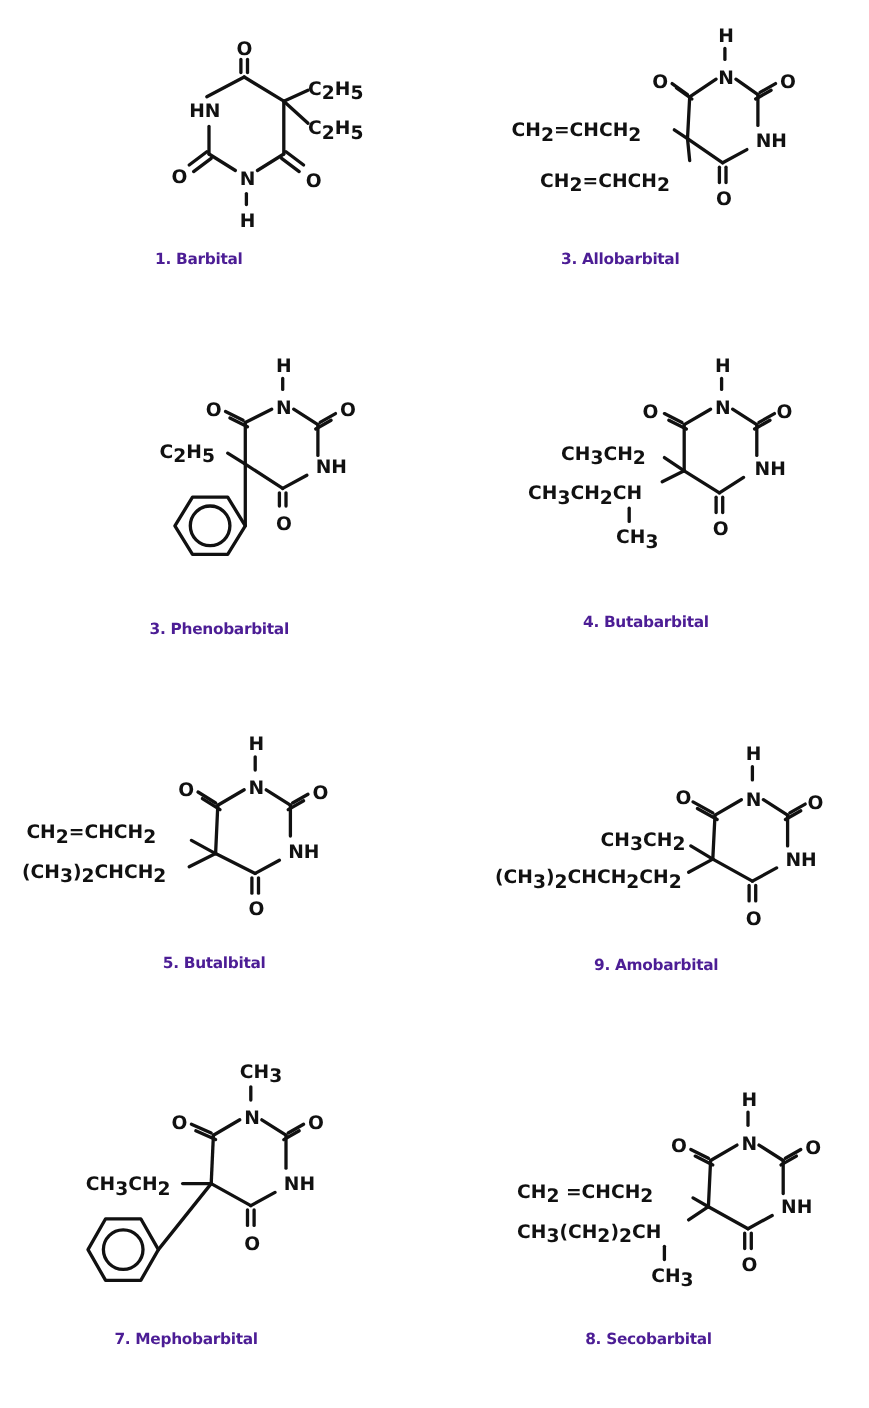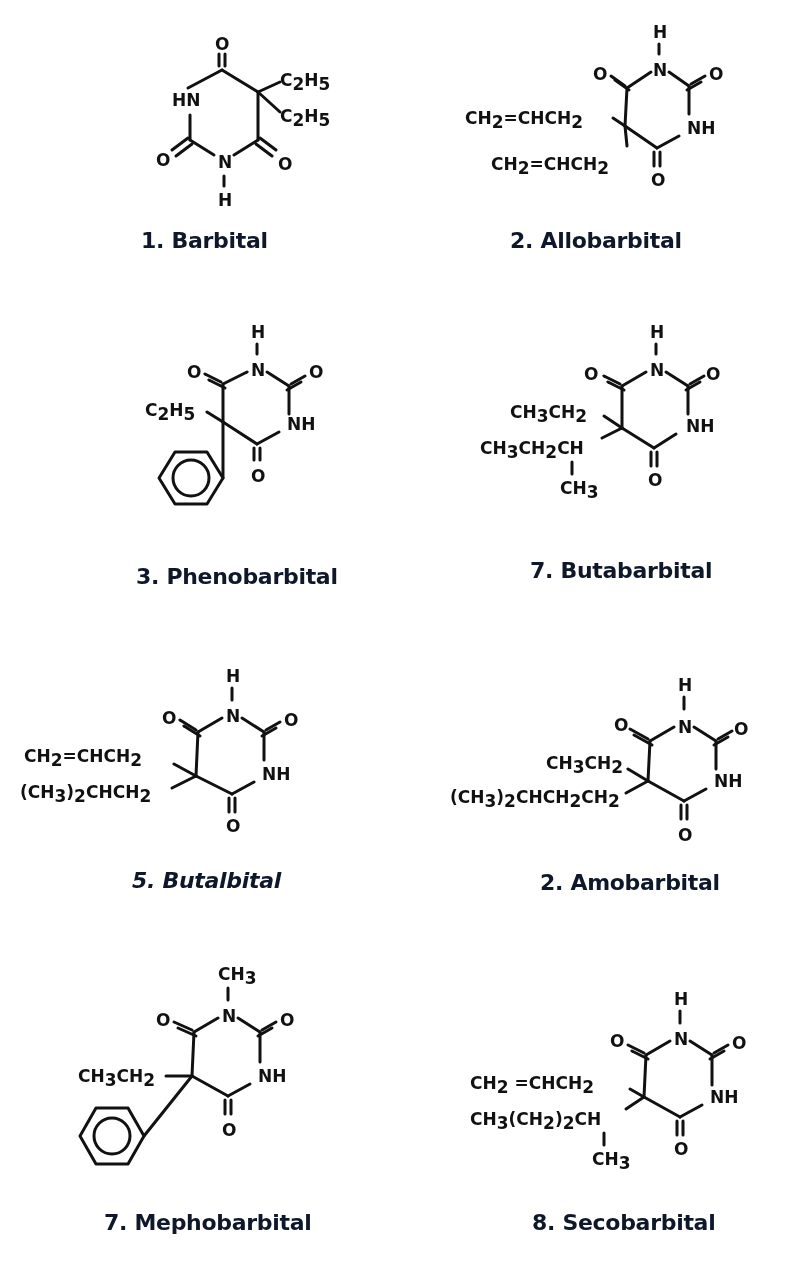--- a/index.html
+++ b/index.html
@@ -1,21 +1,21 @@
 <!DOCTYPE html>
 <html><head>
   <meta charset="utf-8">
   <style>
     html, body { margin: 0; padding: 0; background: #ffffff; }
     body { width: 790px; height: 1280px; position: relative; overflow: hidden; font-family: "DejaVu Sans", sans-serif; color: #111; }
     .panel { position: absolute; }
     .panel svg { position: absolute; left: 0; top: 0; overflow: visible; }
     .panel svg line, .panel svg polyline, .panel svg polygon, .panel svg circle { stroke: #111; stroke-width: 3; fill: none; stroke-linecap: round; stroke-linejoin: round; }
     .panel svg text { font-family: "DejaVu Sans", sans-serif; font-weight: bold; font-size: 17px; fill: #111; }
-    .caption { position: absolute; font-family: "DejaVu Sans", sans-serif; font-weight: bold; font-size: 22px; white-space: nowrap; color: #0f172a; letter-spacing: -0.3px; }
+    .caption { position: absolute; font-family: "DejaVu Sans", sans-serif; font-weight: bold; font-size: 14px; white-space: nowrap; color: #4c1d95; letter-spacing: -0.3px; }
   </style>
 </head>
 <body>
 
 <div class="panel" style="left:120px; top:10px; width:220px; height:200px;">
   <svg width="220" height="200">
 
     <line x1="68" y1="78" x2="102" y2="60"></line>
     <line x1="102" y1="60" x2="138" y2="82"></line>
     <line x1="138" y1="82" x2="138" y2="130"></line>
@@ -72,21 +72,21 @@
       <line x1="195" y1="142" x2="195" y2="156"></line>
     <text x="186" y="176">O</text>
     <text x="222" y="124">NH</text>
 
     <line x1="160" y1="116" x2="148" y2="108"></line>
     <line x1="160" y1="116" x2="162" y2="136"></line>
     <text x="0" y="114">CH<tspan class="sm" dy="4">2</tspan><tspan dy="-4">=CHCH</tspan><tspan class="sm" dy="4">2</tspan></text>
     <text x="26" y="160">CH<tspan class="sm" dy="4">2</tspan><tspan dy="-4">=CHCH</tspan><tspan class="sm" dy="4">2</tspan></text>
   </svg>
 </div>
-<div class="caption" style="left:510px; top:228px;">2. Allobarbital</div>
+<div class="caption" style="left:510px; top:228px;">3. Allobarbital</div>
 
 <div class="panel" style="left:125px; top:310px; width:240px; height:220px;">
   <svg width="240" height="220">
     <text x="126" y="28">H</text>
     <line x1="132" y1="34" x2="132" y2="44"></line>
     <text x="126" y="66">N</text>
     <line x1="122" y1="62" x2="98" y2="74"></line>
     <line x1="142" y1="62" x2="164" y2="76"></line>
     <line x1="164" y1="76" x2="164" y2="104"></line>
     <line x1="154" y1="122" x2="132" y2="134"></line>
@@ -139,21 +139,21 @@
     <text x="206" y="122">NH</text>
 
     <line x1="142" y1="118" x2="124" y2="106"></line>
     <line x1="142" y1="118" x2="122" y2="128"></line>
     <text x="30" y="108">CH<tspan class="sm" dy="4">3</tspan><tspan dy="-4">CH</tspan><tspan class="sm" dy="4">2</tspan></text>
     <text x="0" y="144">CH<tspan class="sm" dy="4">3</tspan><tspan dy="-4">CH</tspan><tspan class="sm" dy="4">2</tspan><tspan dy="-4">CH</tspan></text>
     <line x1="92" y1="152" x2="92" y2="164"></line>
     <text x="80" y="184">CH<tspan class="sm" dy="4">3</tspan></text>
   </svg>
 </div>
-<div class="caption" style="left:530px; top:558px;">7. Butabarbital</div>
+<div class="caption" style="left:530px; top:558px;">4. Butabarbital</div>
 
 <div class="panel" style="left:20px; top:660px; width:300px; height:200px;">
   <svg width="300" height="200">
     <text x="206" y="22">H</text>
     <line x1="212" y1="28" x2="212" y2="40"></line>
     <text x="206" y="62">N</text>
     <line x1="202" y1="58" x2="178" y2="72"></line>
     <line x1="222" y1="58" x2="244" y2="72"></line>
     <line x1="244" y1="72" x2="244" y2="100"></line>
     <line x1="234" y1="122" x2="212" y2="134"></line>
@@ -168,21 +168,21 @@
     <line x1="209" y1="138" x2="209" y2="152"></line>
       <line x1="215" y1="138" x2="215" y2="152"></line>
     <text x="206" y="172">O</text>
     <text x="242" y="120">NH</text>
     <line x1="176" y1="116" x2="154" y2="104"></line>
     <line x1="176" y1="116" x2="152" y2="128"></line>
     <text x="4" y="102">CH<tspan class="sm" dy="4">2</tspan><tspan dy="-4">=CHCH</tspan><tspan class="sm" dy="4">2</tspan></text>
     <text x="0" y="138">(CH<tspan class="sm" dy="4">3</tspan><tspan dy="-4">)</tspan><tspan class="sm" dy="4">2</tspan><tspan dy="-4">CHCH</tspan><tspan class="sm" dy="4">2</tspan></text>
   </svg>
 </div>
-<div class="caption" style="left:132px; top:868px;font-style:italic;">5. Butalbital</div>
+<div class="caption" style="left:148px; top:868px;">5. Butalbital</div>
 
 <div class="panel" style="left:450px; top:665px; width:320px; height:200px;">
   <svg width="320" height="200">
     <text x="228" y="26">H</text>
     <line x1="234" y1="32" x2="234" y2="44"></line>
     <text x="228" y="68">N</text>
     <line x1="224" y1="62" x2="200" y2="76"></line>
     <line x1="244" y1="62" x2="266" y2="76"></line>
     <line x1="266" y1="76" x2="266" y2="104"></line>
     <line x1="256" y1="124" x2="234" y2="136"></line>
@@ -197,21 +197,21 @@
     <line x1="231" y1="140" x2="231" y2="154"></line>
       <line x1="237" y1="140" x2="237" y2="154"></line>
     <text x="228" y="176">O</text>
     <text x="264" y="122">NH</text>
     <line x1="198" y1="116" x2="178" y2="104"></line>
     <line x1="198" y1="116" x2="176" y2="128"></line>
     <text x="96" y="104">CH<tspan class="sm" dy="4">3</tspan><tspan dy="-4">CH</tspan><tspan class="sm" dy="4">2</tspan></text>
     <text x="0" y="138">(CH<tspan class="sm" dy="4">3</tspan><tspan dy="-4">)</tspan><tspan class="sm" dy="4">2</tspan><tspan dy="-4">CHCH</tspan><tspan class="sm" dy="4">2</tspan><tspan dy="-4">CH</tspan><tspan class="sm" dy="4">2</tspan></text>
   </svg>
 </div>
-<div class="caption" style="left:540px; top:870px;">2. Amobarbital</div>
+<div class="caption" style="left:540px; top:870px;">9. Amobarbital</div>
 
 <div class="panel" style="left:50px; top:960px; width:290px; height:230px;">
   <svg width="290" height="230">
     <text x="168" y="20">CH<tspan class="sm" dy="4">3</tspan></text>
     <line x1="178" y1="28" x2="178" y2="40"></line>
     <text x="172" y="62">N</text>
     <line x1="168" y1="58" x2="144" y2="72"></line>
     <line x1="188" y1="58" x2="210" y2="72"></line>
     <line x1="210" y1="72" x2="210" y2="102"></line>
     <line x1="200" y1="124" x2="178" y2="136"></line>

